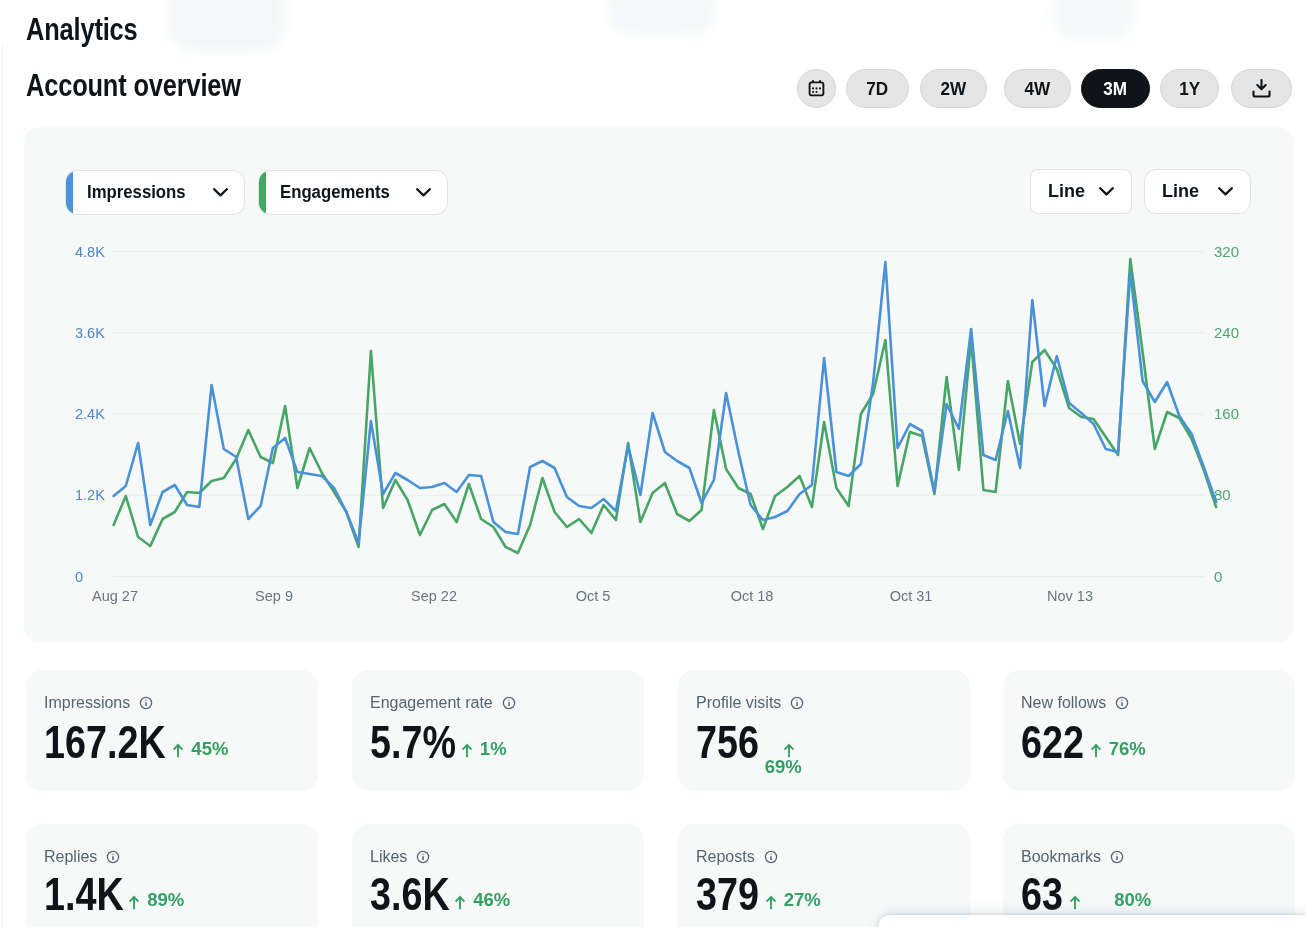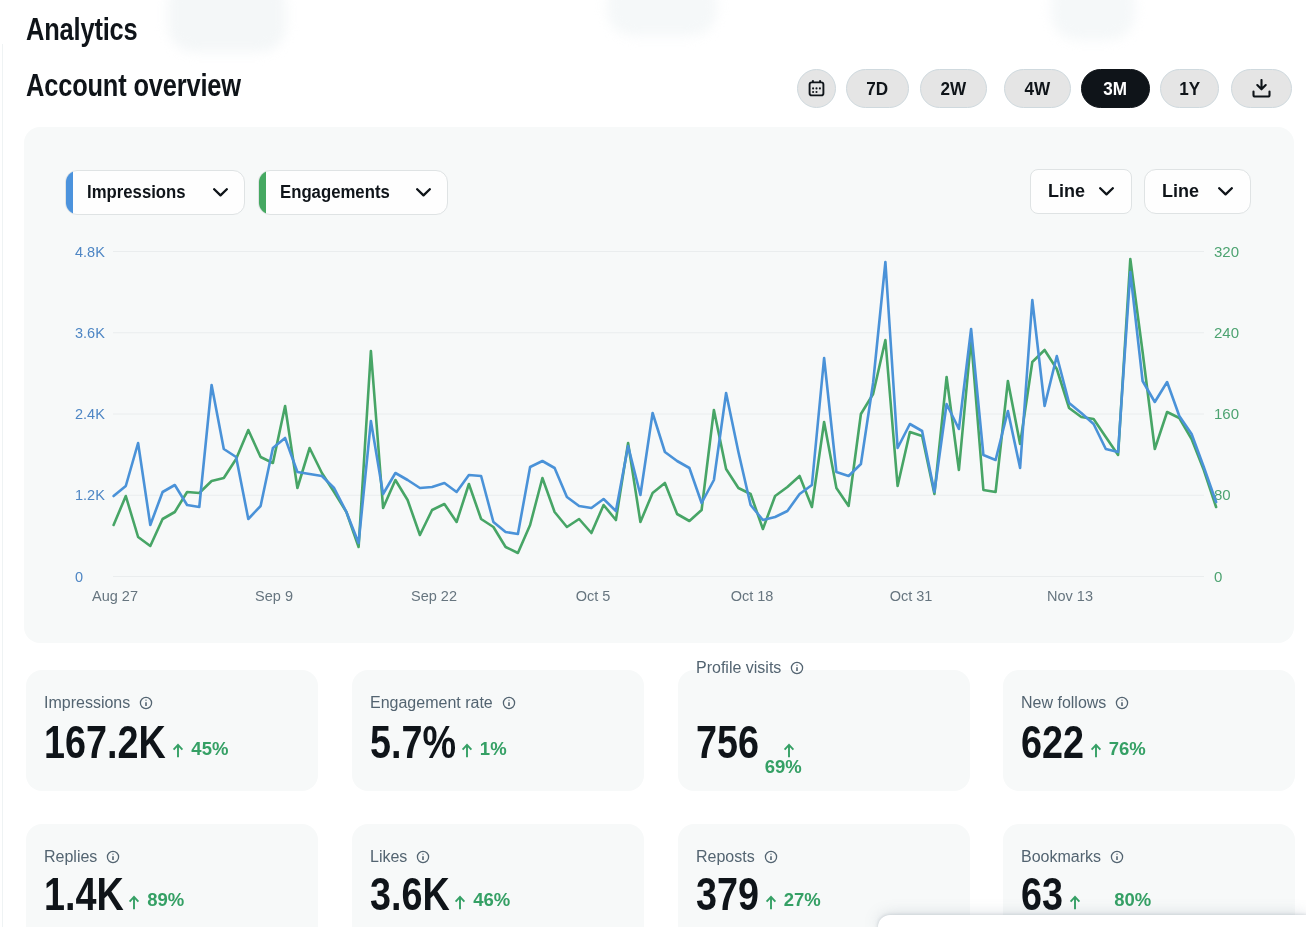--- a/index.html
+++ b/index.html
@@ -169,21 +169,21 @@
     </svg></div>
 <div class="statrow" style="left:370px;top:719px;">
 <span class="statnum">5.7%</span>
 <span class="statpct" style="margin-left:-14px;margin-right:0;">
       <svg width="12" height="15" viewBox="0 0 12 15" style="margin-right:7px;">
         <path d="M6 14.2 L6 2.4 M1.6 6.6 L6 1.9 L10.4 6.6" stroke="#35a065" stroke-width="1.9" fill="none"></path>
       </svg>
       <span>1%</span>
     </span>
 </div>
-<div class="statlabel" style="left:696px;top:660px;">Profile visits <svg width="14" height="14" viewBox="0 0 24 24" fill="none" stroke="#536471" stroke-width="2.2">
+<div class="statlabel" style="left:696px;top:695px;">Profile visits <svg width="14" height="14" viewBox="0 0 24 24" fill="none" stroke="#536471" stroke-width="2.2">
       <circle cx="12" cy="12" r="9.6"></circle>
       <line x1="12" y1="10.6" x2="12" y2="17" stroke-width="2.7"></line>
       <circle cx="12" cy="7.1" r="1.2" fill="#536471" stroke="none"></circle>
     </svg></div>
 <div class="statrow" style="left:696px;top:719px;">
 <span class="statnum">756</span>
 <span class="statpct" style="margin-left:-8px;margin-right:0;flex-direction:column;">
       <svg width="12" height="15" viewBox="0 0 12 15" style="margin-right:7px;">
         <path d="M6 14.2 L6 2.4 M1.6 6.6 L6 1.9 L10.4 6.6" stroke="#35a065" stroke-width="1.9" fill="none"></path>
       </svg>

